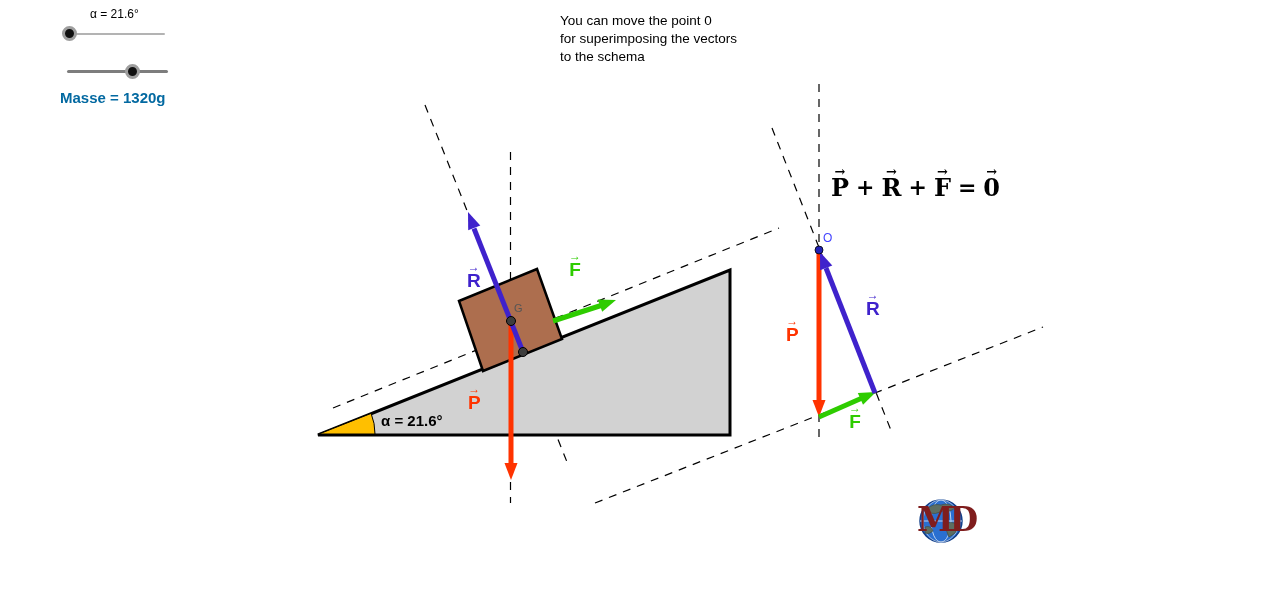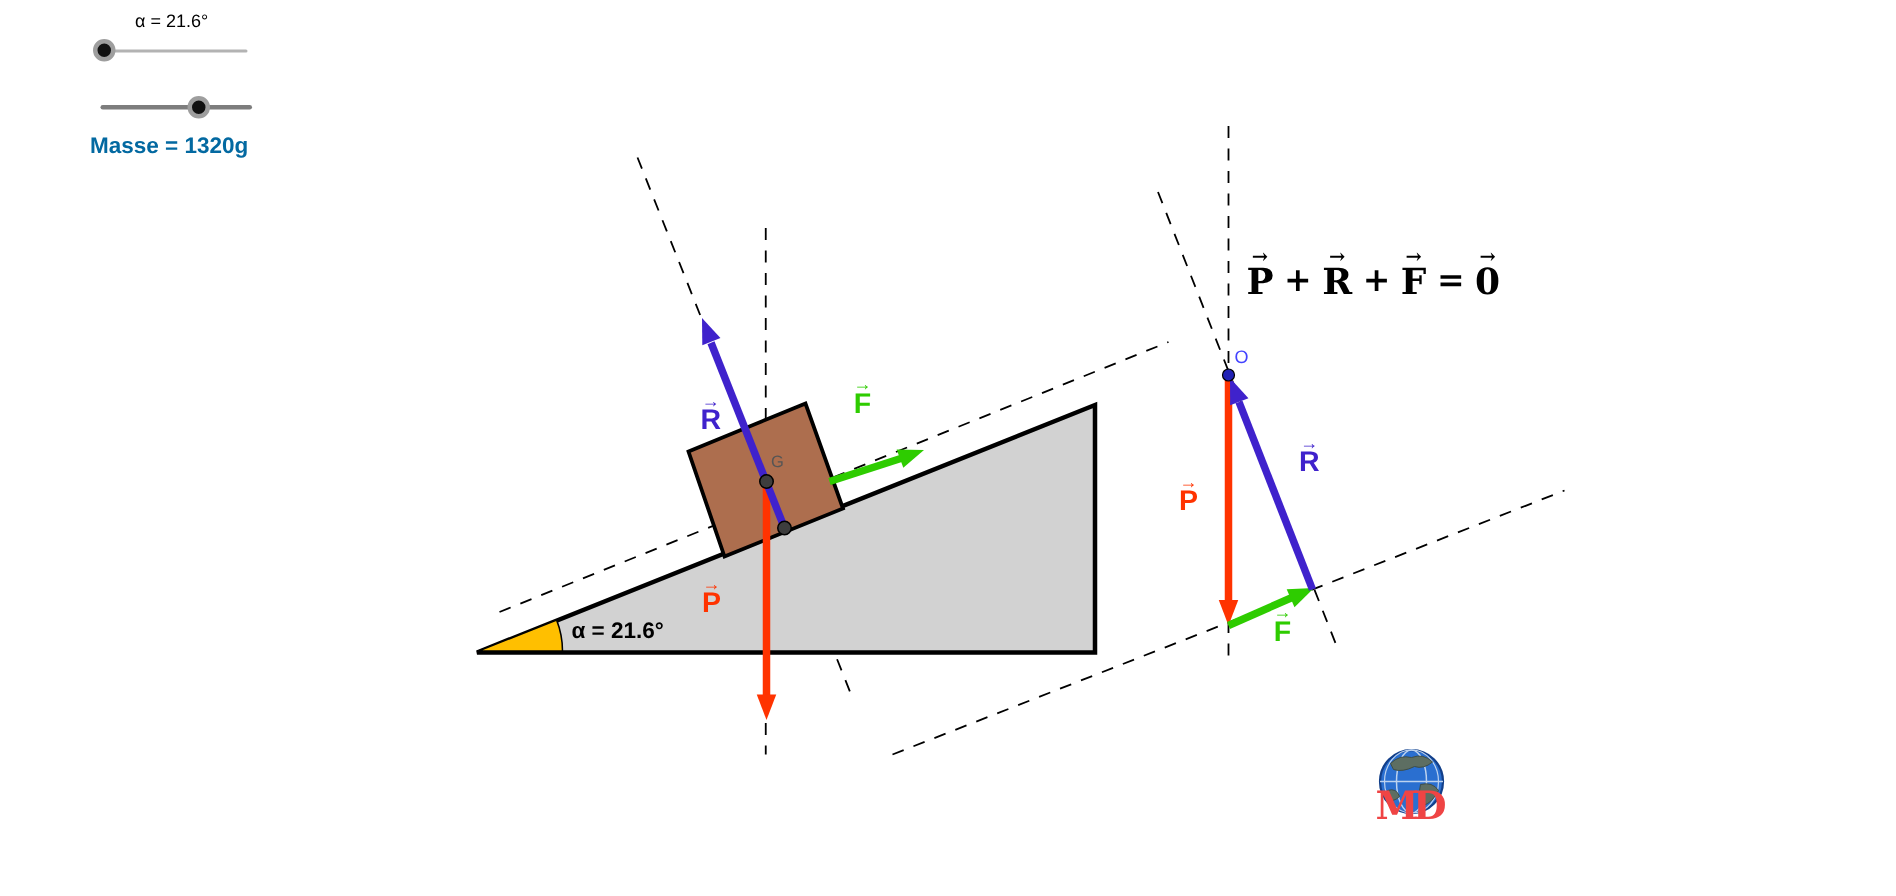--- a/index.html
+++ b/index.html
@@ -30,22 +30,22 @@
   .c-r{color:#3f22cc;} .c-p{color:#ff3300;} .c-f{color:#2ecc00;}
   
   .equation{position:absolute;display:flex;align-items:flex-end;
             font-family:"DejaVu Serif",serif;font-weight:bold;color:#000;}
   .eqv{display:inline-flex;flex-direction:column;align-items:center;line-height:1;}
   .eqv .arr{font-size:13px;height:11px;line-height:11px;}
   .eqv .ltr{font-size:24px;line-height:22px;}
   .eqo{font-size:22px;line-height:24px;margin:0 7px;}
   
   .logo{position:absolute;width:46px;height:48px;}
-  .logo .md{position:absolute;left:-2px;top:26px;font-family:"DejaVu Serif",serif;
-            font-weight:bold;font-size:26px;color:#ef4444;letter-spacing:-4px;line-height:1;}
+  .logo .md{position:absolute;left:-2px;top:4px;font-family:"DejaVu Serif",serif;
+            font-weight:bold;font-size:33px;color:#7f1d1d;letter-spacing:-4px;line-height:1;}
 </style>
 </head>
 <body>
 
 <div id="stage">
 
   <svg id="scene" viewBox="0 0 1264 597">
 
     <g stroke="#000" stroke-width="1.2" stroke-dasharray="8 7">
       <line x1="510.5" y1="152" x2="510.5" y2="503"></line>
@@ -95,20 +95,25 @@
   </svg>
 
   <div class="abs slider-label-small" style="left:90px;top:7px;">α = 21.6°</div>
   <div class="track track1" style="left:68px;top:33px;width:97px;height:2px;"></div>
   <div class="knob" style="left:62px;top:26px;"></div>
 
   <div class="track track2" style="left:67px;top:70px;width:101px;height:3px;"></div>
   <div class="knob" style="left:125px;top:64px;"></div>
   <div class="abs slider-label-bold" style="left:60px;top:89px;">Masse = 1320g</div>
 
+  <div class="abs" style="left:560px;top:12px;">
+    <div class="instr">You can move the point 0</div>
+    <div class="instr">for superimposing the vectors</div>
+    <div class="instr">to the schema</div>
+  </div>
 
   <div class="abs angle-label" style="left:381px;top:412px;">α = 21.6°</div>
 
   <div class="abs pt-label-g" style="left:514px;top:302px;">G</div>
   <div class="abs pt-label-o" style="left:823px;top:231px;">O</div>
 
   <div class="veclabel c-r" style="left:467px;top:263px;">
     <span class="arr">→</span>
     <span class="ltr">R</span>
   </div>

